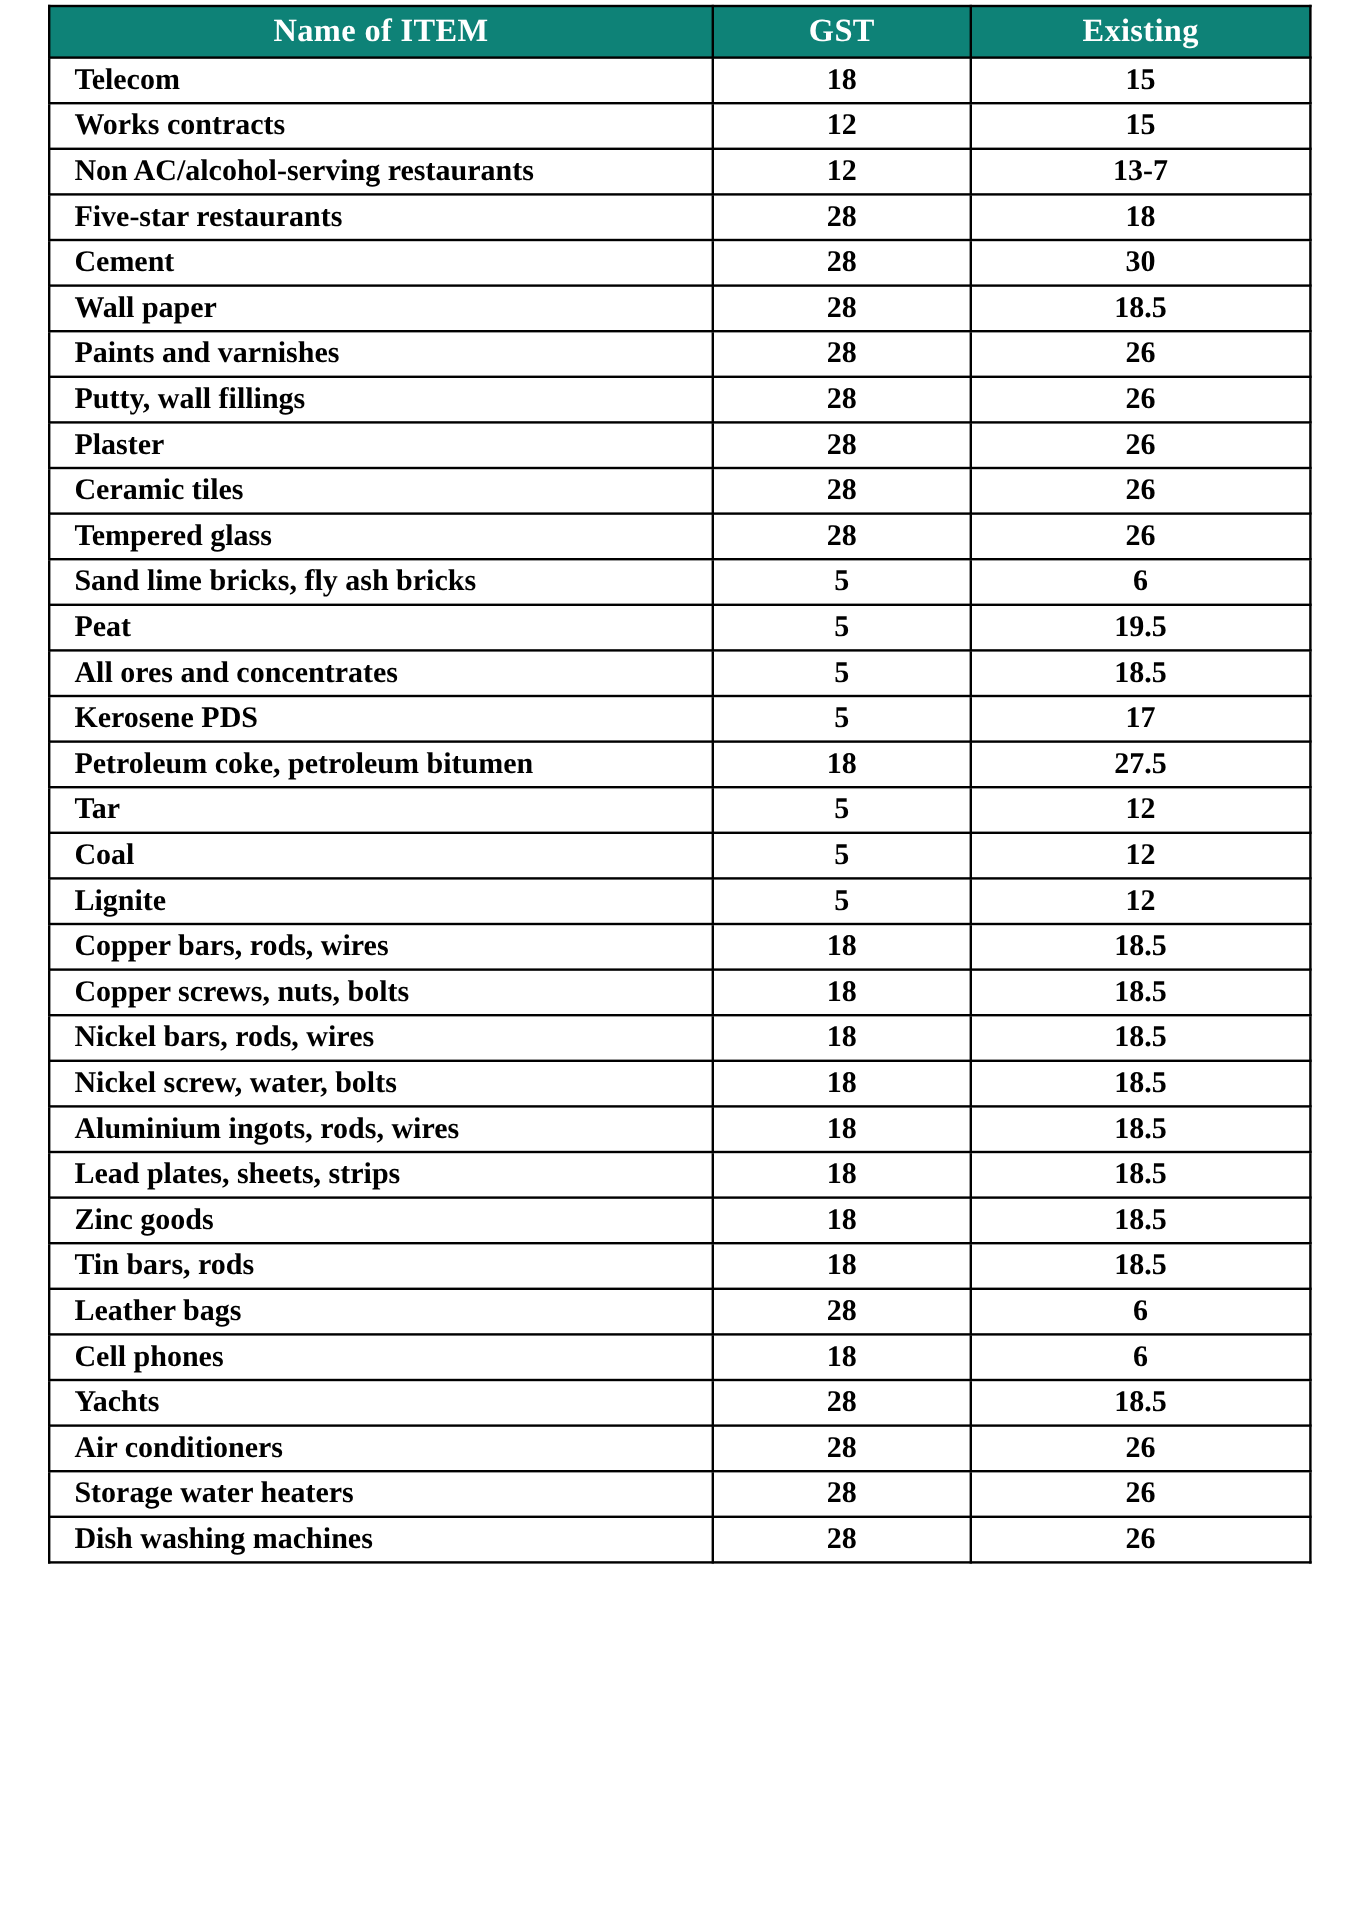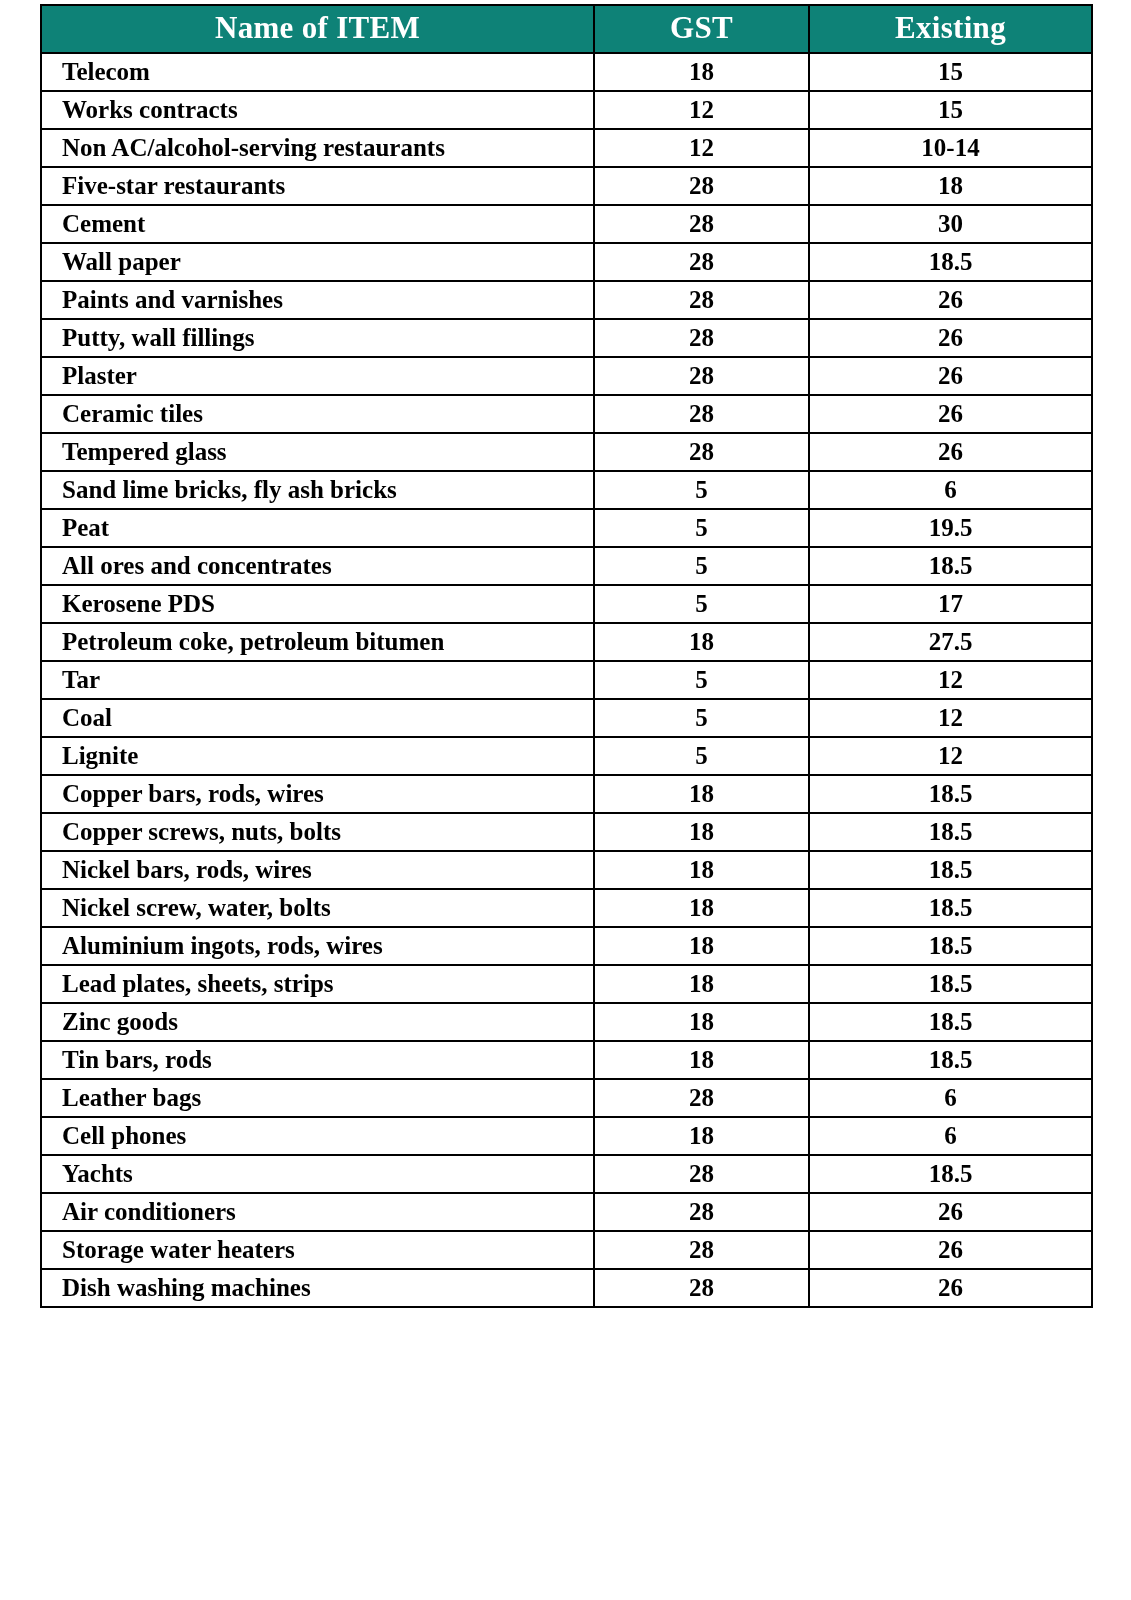--- a/index.html
+++ b/index.html
@@ -23,21 +23,21 @@
     width: 1051px;
     table-layout: fixed;
   }
   table.gst-table col.c-item { width: 553px; }
   table.gst-table col.c-gst  { width: 215px; }
   table.gst-table col.c-exist{ width: 283px; }
 
   thead th {
     background: #0e8277;
     color: #ffffff;
-    font-size: 31px;
+    font-size: 27px;
     font-weight: bold;
     text-align: center;
     padding: 4px 0 6px 0;
     border: 2px solid #000000;
     letter-spacing: 0.3px;
   }
   tbody td {
     border: 2px solid #000000;
     font-size: 25px;
     font-weight: bold;
@@ -78,21 +78,21 @@
           <td class="num">15</td>
         </tr>
         <tr>
           <td class="item">Works contracts</td>
           <td class="num">12</td>
           <td class="num">15</td>
         </tr>
         <tr>
           <td class="item">Non AC/alcohol-serving restaurants</td>
           <td class="num">12</td>
-          <td class="num">10-14</td>
+          <td class="num">13-7</td>
         </tr>
         <tr>
           <td class="item">Five-star restaurants</td>
           <td class="num">28</td>
           <td class="num">18</td>
         </tr>
         <tr>
           <td class="item">Cement</td>
           <td class="num">28</td>
           <td class="num">30</td>

